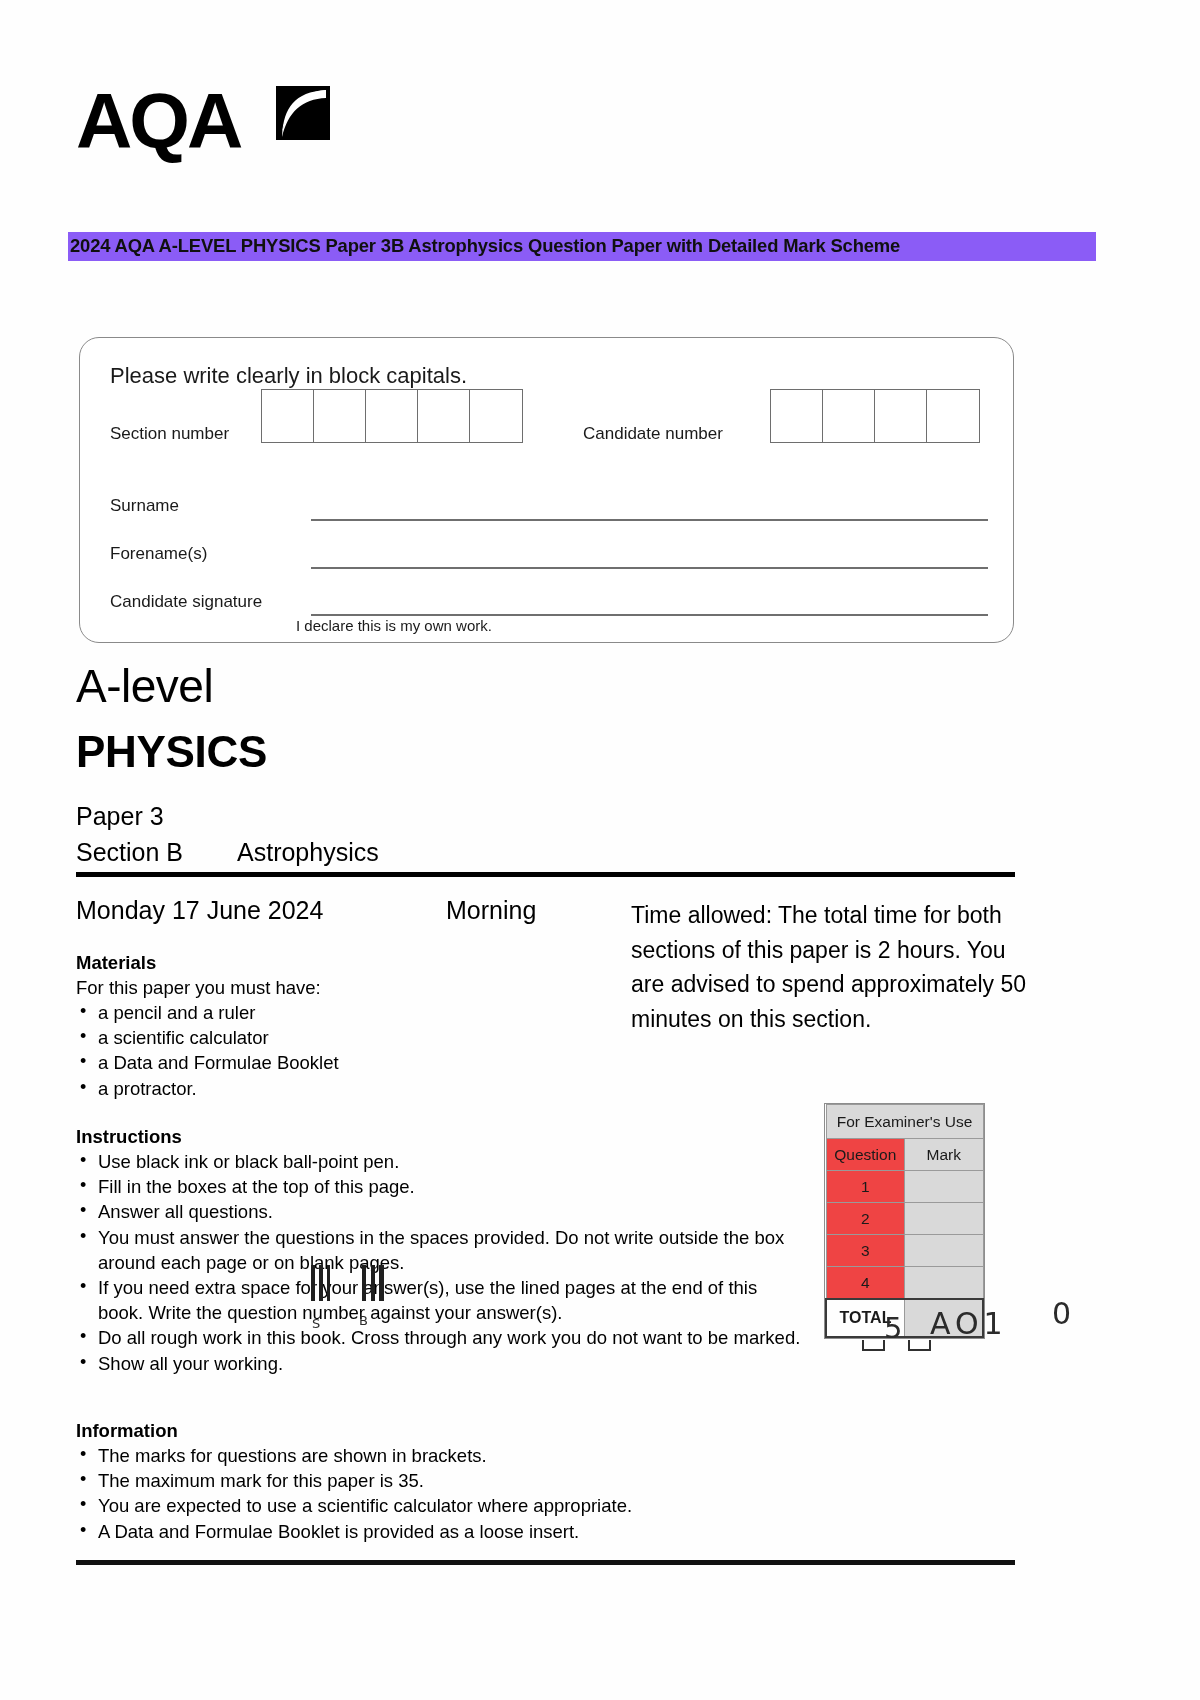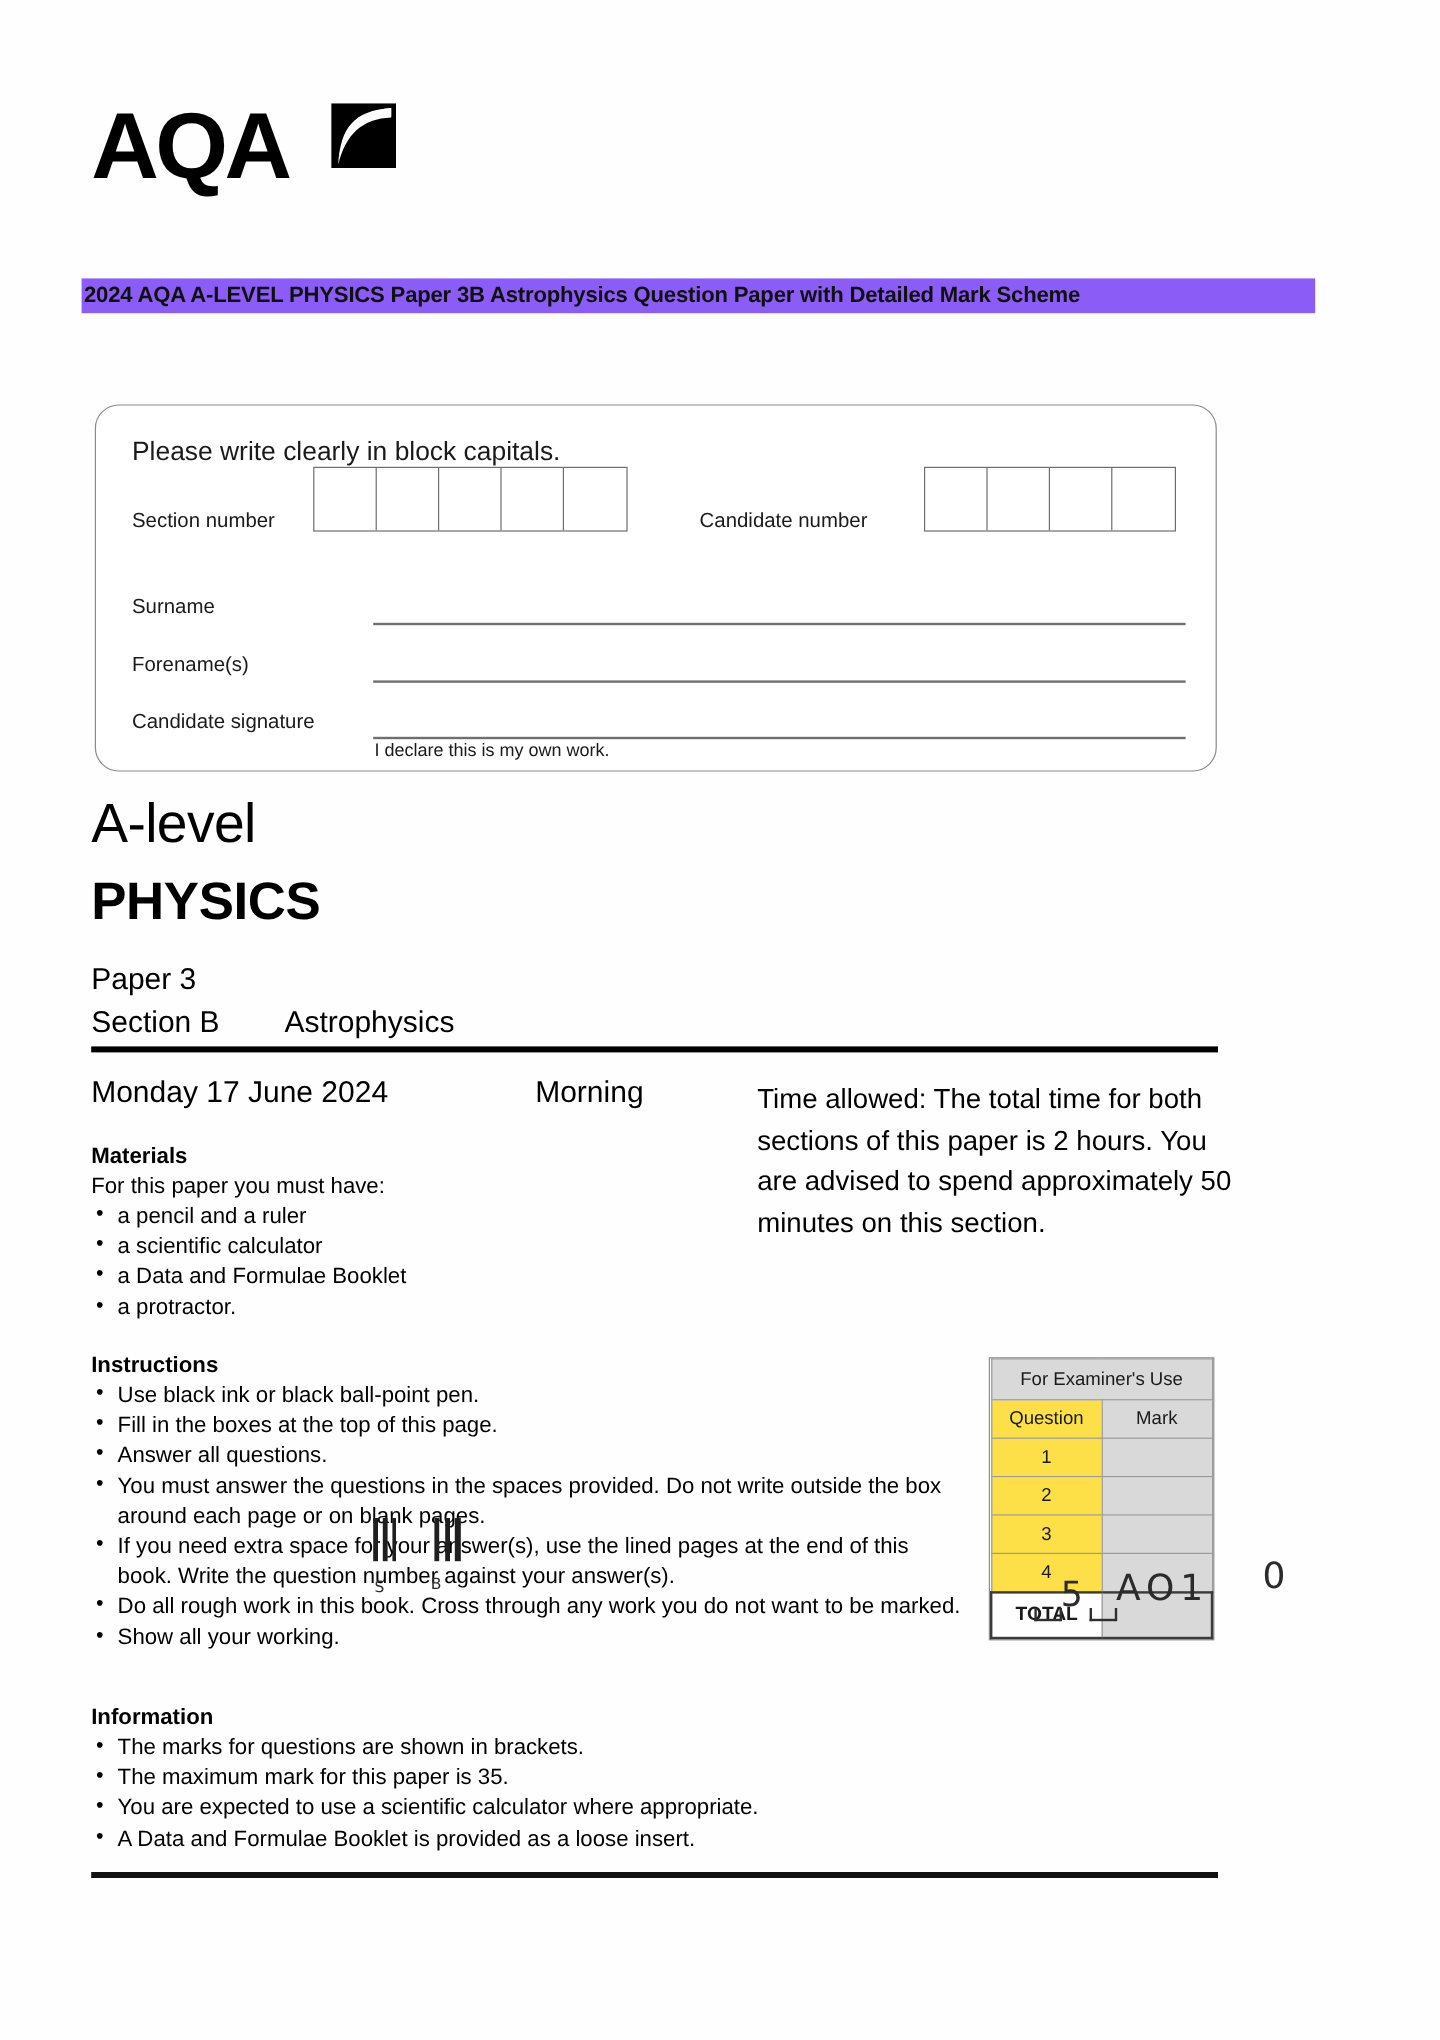--- a/index.html
+++ b/index.html
@@ -119,21 +119,21 @@
     font-size: 17px;
     color: #1a1a1a;
   }
   .name-line {
     position: absolute;
     height: 0;
     border-top: 2.1px solid #6f6f6f;
   }
   .declare {
     position: absolute;
-    left: 232px;
+    left: 216px;
     top: 279px;
     font-size: 15px;
     color: #1a1a1a;
   }
 
   
   .t-alevel {
     position: absolute;
     left: 76px;
     top: 660px;
@@ -237,45 +237,44 @@
   }
   .materials-block { position: absolute; left: 76px; top: 950px; width: 520px; }
   .instructions-block { position: absolute; left: 76px; top: 1124px; width: 730px; }
   .information-block { position: absolute; left: 76px; top: 1418px; width: 730px; }
 
   
   .exam-table {
     position: absolute;
     left: 824px;
     top: 1103px;
-    width: 188px;
+    width: 161px;
     border: 1.4px solid #8d8d8d;
     border-collapse: collapse;
     box-sizing: border-box;
-    margin-top: 28px;
   }
   .exam-table table {
     border-collapse: collapse;
     width: 100%;
   }
   .exam-table td {
     border: 1.1px solid #9a9a9a;
     font-size: 15.5px;
     text-align: center;
     height: 31px;
     padding: 0;
     color: #1a1a1a;
   }
   .exam-table td.head {
     background: #d9d9d9;
     font-size: 15.5px;
     height: 33px;
   }
   .exam-table td.mark-cell { background: #d9d9d9; width: 50%; }
-  .exam-table td.qcol { width: 50%; background: #fde047; }
+  .exam-table td.qcol { width: 50%; background: #ef4444; }
   .exam-table td.total-lbl {
     font-weight: bold;
     font-size: 16px;
     border-top: 2.4px solid #3a3a3a;
     border-left: 2.4px solid #3a3a3a;
     border-bottom: 2.4px solid #3a3a3a;
     height: 36px;
   }
   .exam-table td.total-mark {
     background: #d9d9d9;

